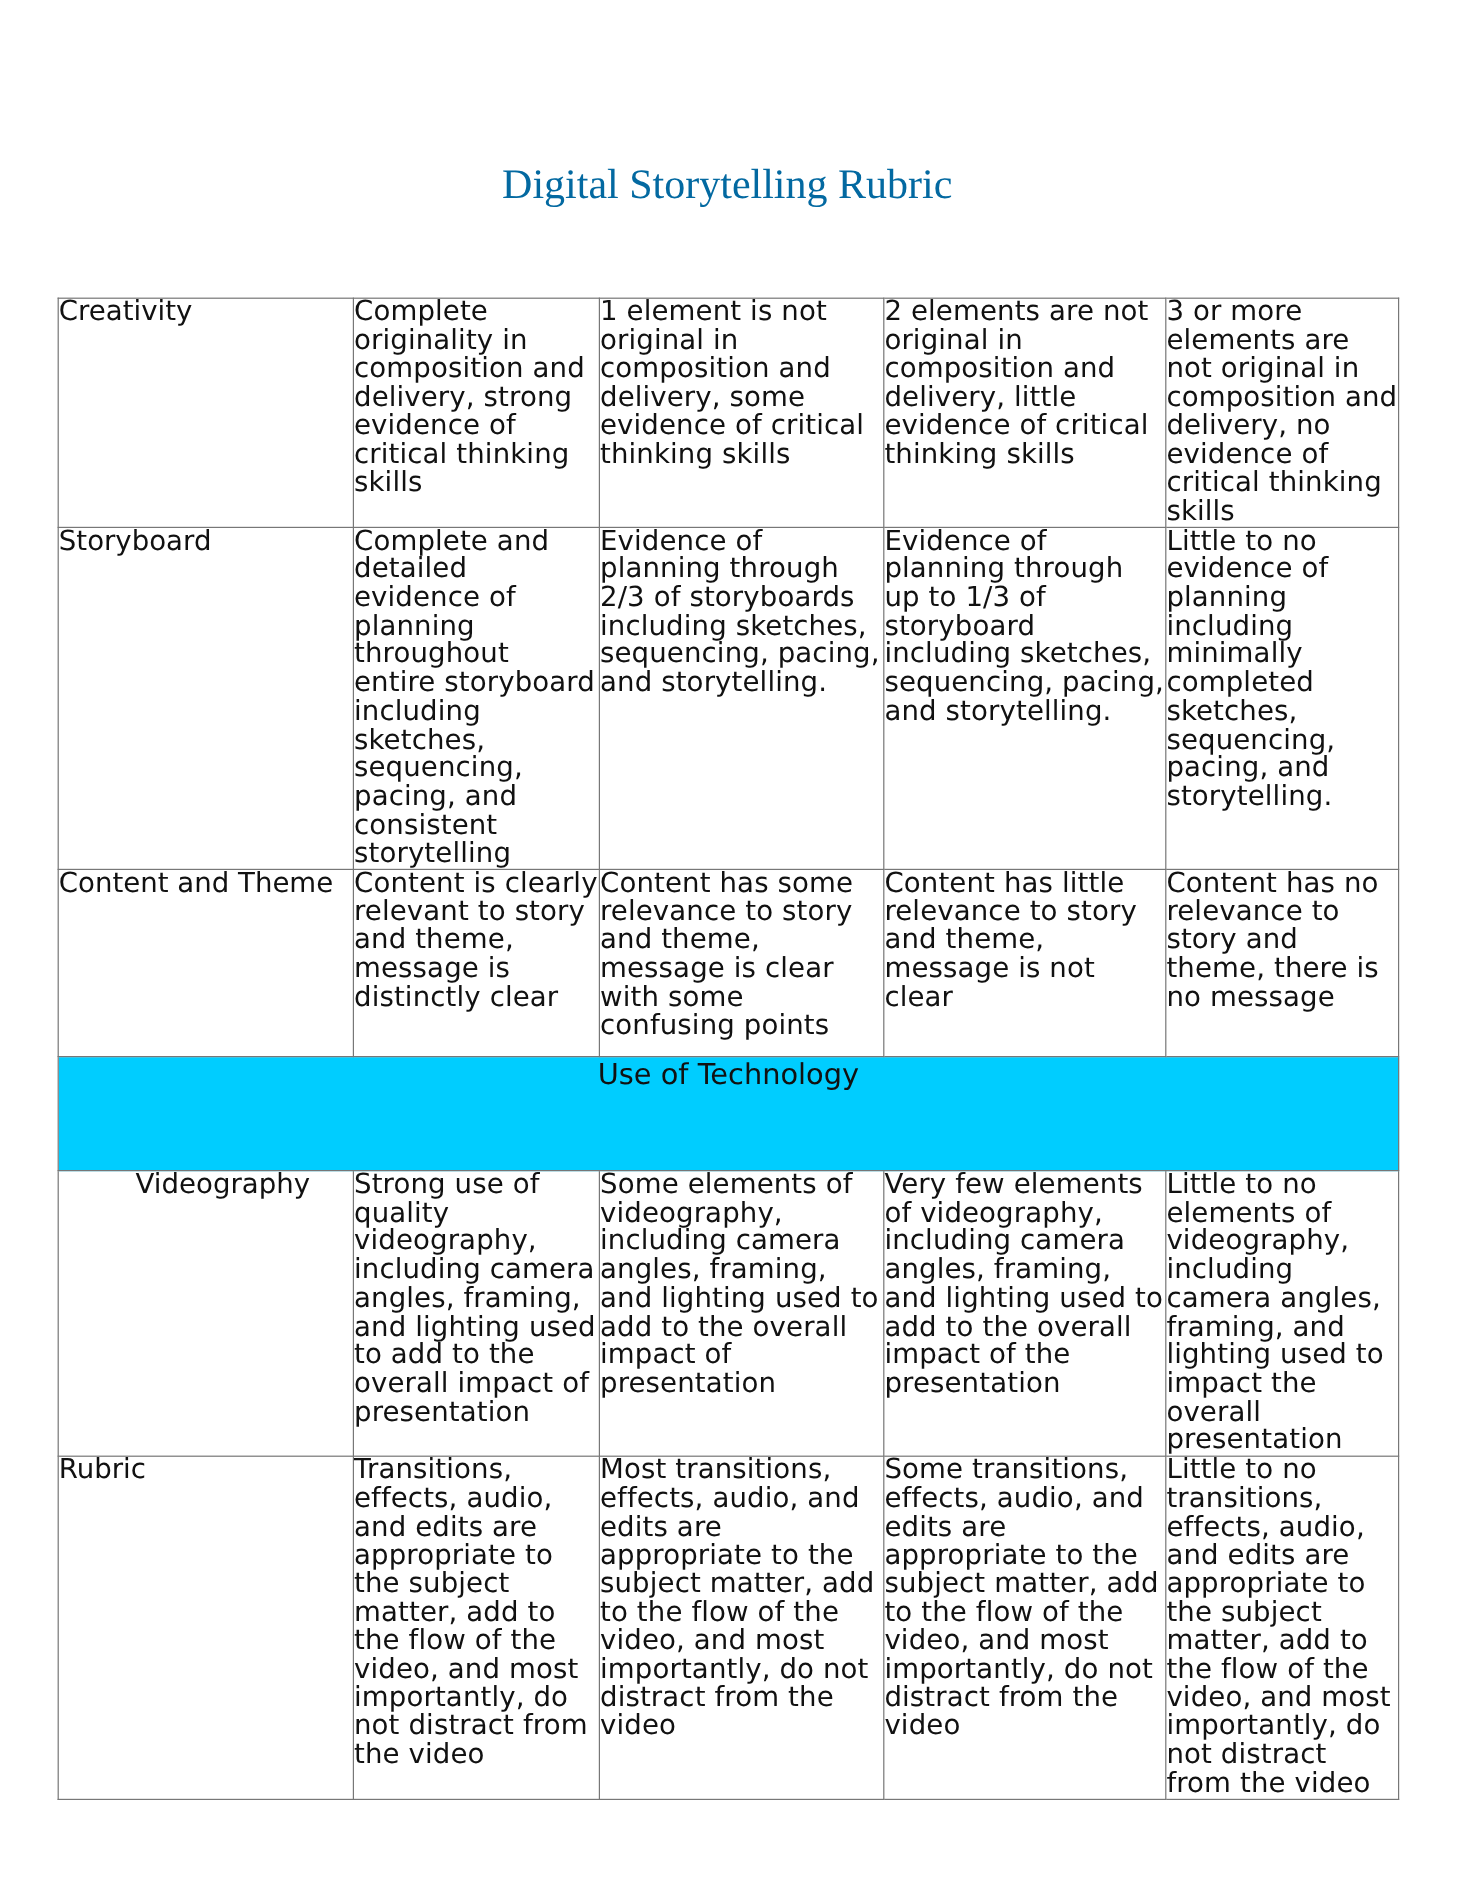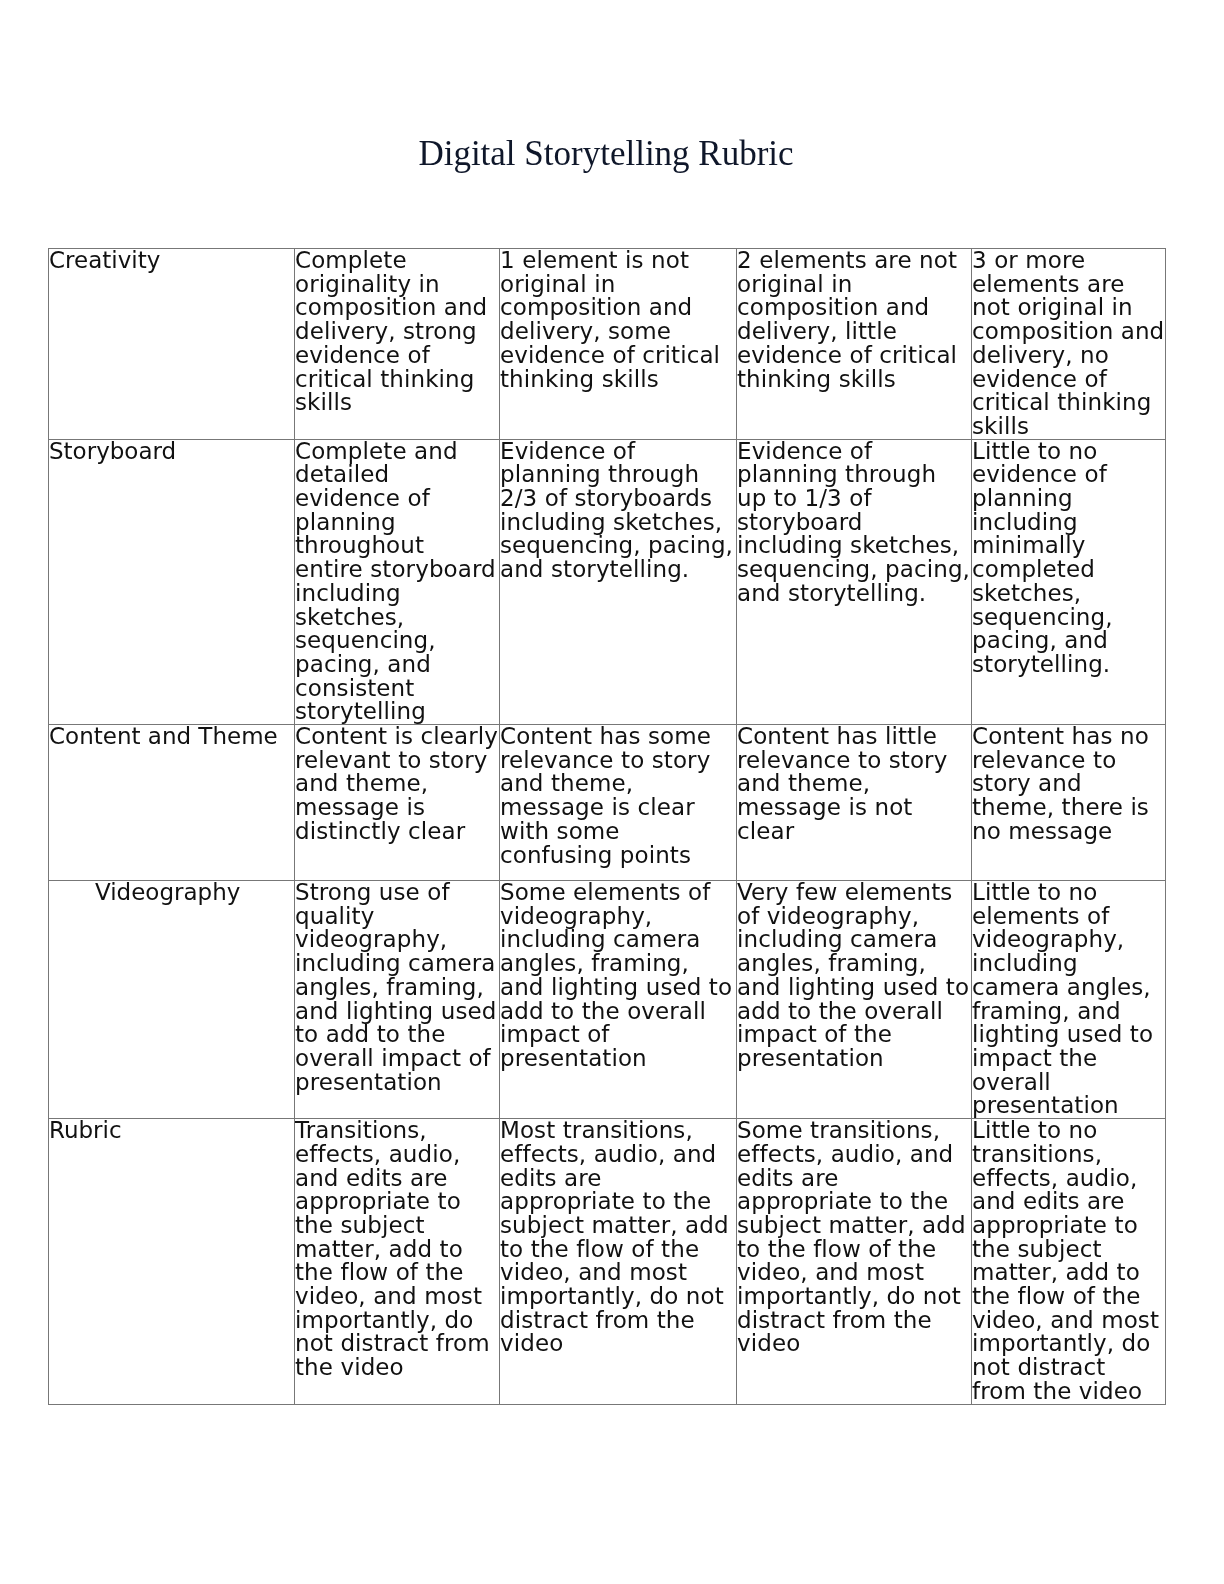--- a/index.html
+++ b/index.html
@@ -1,26 +1,26 @@
 <!DOCTYPE html>
 <html><head>
 <meta charset="utf-8">
 <style>
   html, body { margin:0; padding:0; background:#ffffff; }
   body { width:1224px; height:1584px; position:relative; overflow:hidden; font-family:"DejaVu Sans", sans-serif; color:#111; }
-  .title { position:absolute; top:134px; left:0; width:1212px; text-align:center; font-family:"Liberation Serif", serif; font-size:35px; color:#0f172a; }
+  .title { position:absolute; top:134px; left:0; width:1212px; text-align:center; font-family:"Liberation Serif", serif; font-size:35px; color:#0369a1; }
   table.rubric { position:absolute; left:48px; top:248px; border-collapse:collapse; table-layout:fixed; width:1117px; }
   table.rubric td, table.rubric th { border:1.3px solid #777; vertical-align:top; padding:0; }
   th.hdr { height:32px; font-weight:normal; font-size:24px; text-align:center; vertical-align:middle; line-height:32px; }
   td.section { text-align:center; vertical-align:middle; font-size:24px; }
   td.section.planning { background:#ff5f00; height:111px; }
   td.section.tech { background:#00cdff; height:94px; }
   td.cell { font-size:23px; line-height:23.7px; padding:2px 6px 0 10px; letter-spacing:0.1px; }
   td.crit { font-size:23px; line-height:23.7px; padding:2px 6px 0 10px; }
-  td.crit.indent { padding-left:46px; }
+  td.crit.indent { padding-left:64px; }
 </style>
 </head>
 <body>
 
 <div class="title">Digital Storytelling Rubric</div>
 
 <table class="rubric">
   <colgroup>
     <col style="width:246px">
     <col style="width:205px">
@@ -48,20 +48,23 @@
   </tr>
 
   <tr style="height:156px">
     <td class="crit">Content and Theme</td>
     <td class="cell">Content is clearly relevant to story and theme, message is distinctly clear</td>
     <td class="cell">Content has some relevance to story and theme, message is clear with some confusing points</td>
     <td class="cell">Content has little relevance to story and theme, message is not clear</td>
     <td class="cell">Content has no relevance to story and theme, there is no message</td>
   </tr>
 
+  <tr>
+    <td colspan="5" class="section tech">Use of Technology</td>
+  </tr>
 
   <tr style="height:168px">
     <td class="crit indent">Videography</td>
     <td class="cell">Strong use of quality videography, including camera angles, framing, and lighting used to add to the overall impact of presentation</td>
     <td class="cell">Some elements of videography, including camera angles, framing, and lighting used to add to the overall impact of presentation</td>
     <td class="cell">Very few elements of videography, including camera angles, framing, and lighting used to add to the overall impact of the presentation</td>
     <td class="cell">Little to no elements of videography, including camera angles, framing, and lighting used to impact the overall presentation</td>
   </tr>
 
   <tr style="height:274px">

